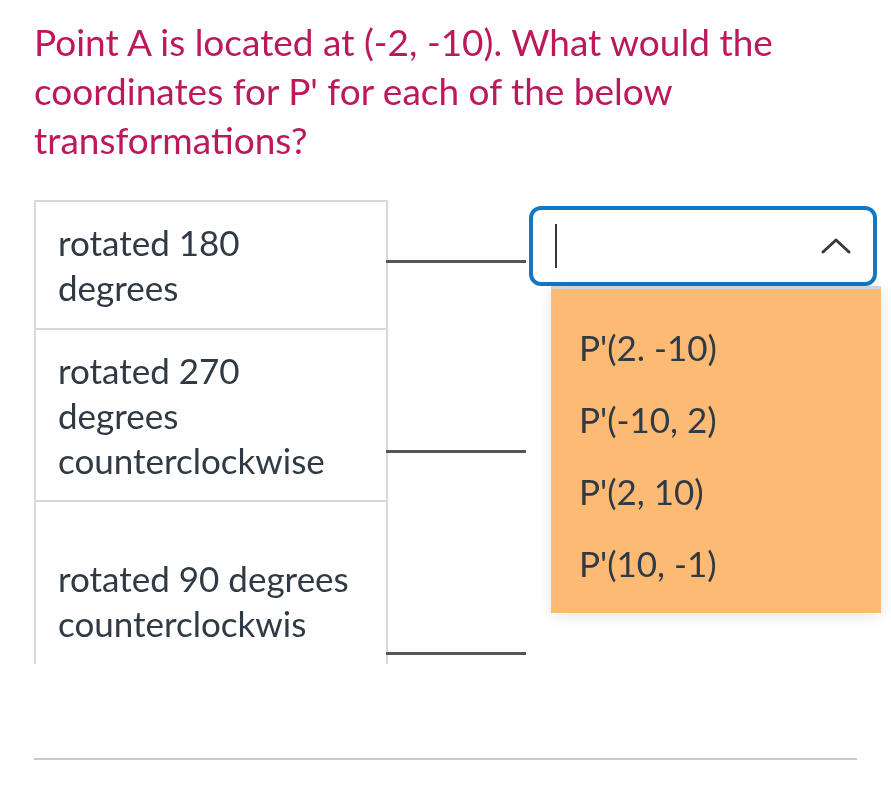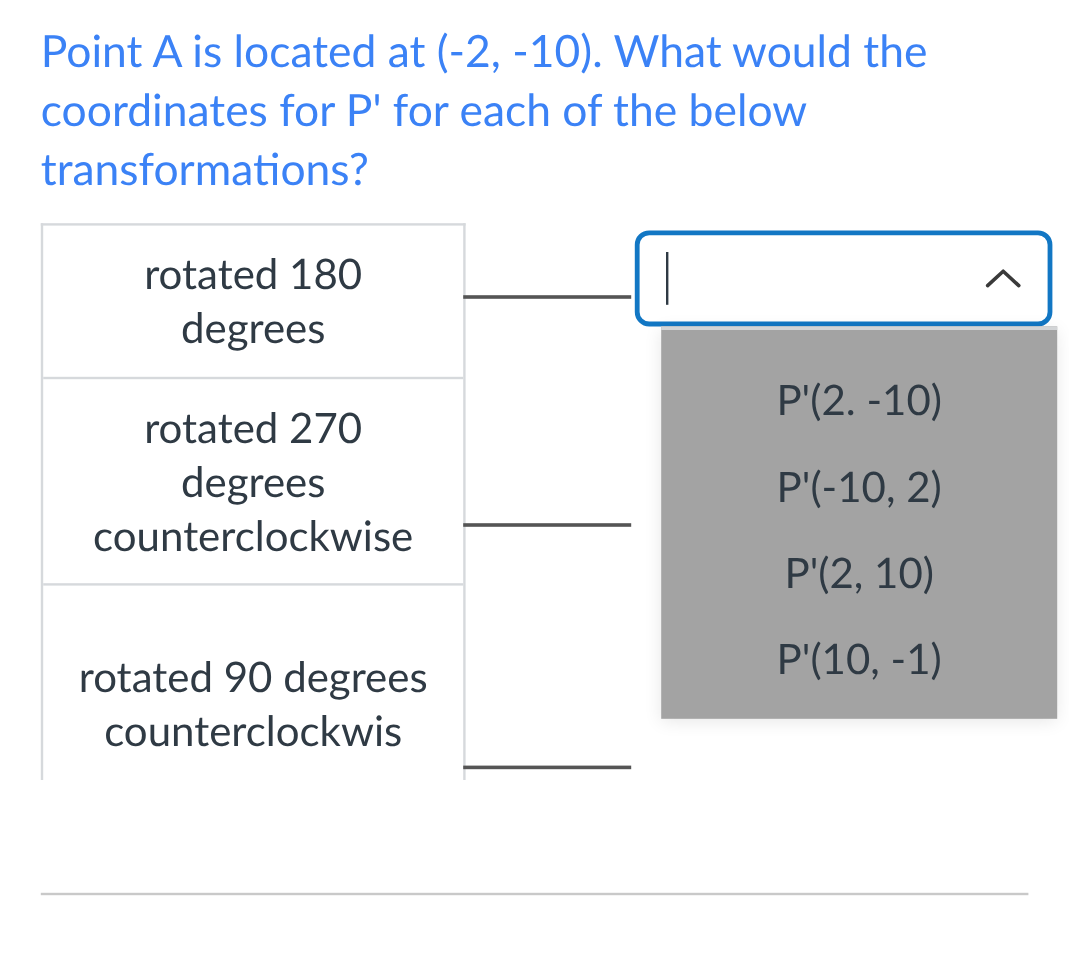--- a/index.html
+++ b/index.html
@@ -12,27 +12,26 @@
     overflow: hidden;
     background: #fff;
   }
   .page {
     padding: 18px 34px 0 34px;
     box-sizing: border-box;
   }
   .question {
     font-size: 37px;
     line-height: 1.32;
-    color: #3b82f6;
-    margin-bottom: 22px;
+    color: #be185d;
+    margin-bottom: 36px;
   }
   .work-area {
     position: relative;
     height: 560px;
-    text-align: center;
   }
   .prompt-col {
     position: absolute;
     left: 0;
     top: 0;
     width: 350px;
     border-top: 2px solid #d6d9dc;
     border-left: 2px solid #d6d9dc;
     border-right: 2px solid #d6d9dc;
   }
@@ -82,21 +81,21 @@
   .chevron-up {
     color: #444;
   }
   .chevron-up svg { display: block; }
 
   .dd-panel {
     position: absolute;
     left: 22px;
     top: 80px; 
     width: 330px;
-    background: #a3a3a3;
+    background: #fdba74;
     border-top: 3px solid #d2d4d6;
     box-shadow: 0 3px 14px rgba(0,0,0,0.10);
     padding: 22px 0 14px 0;
   }
   .dd-option {
     font-size: 35px;
     color: #2f3a44;
     padding: 15px 28px;
   }
 

